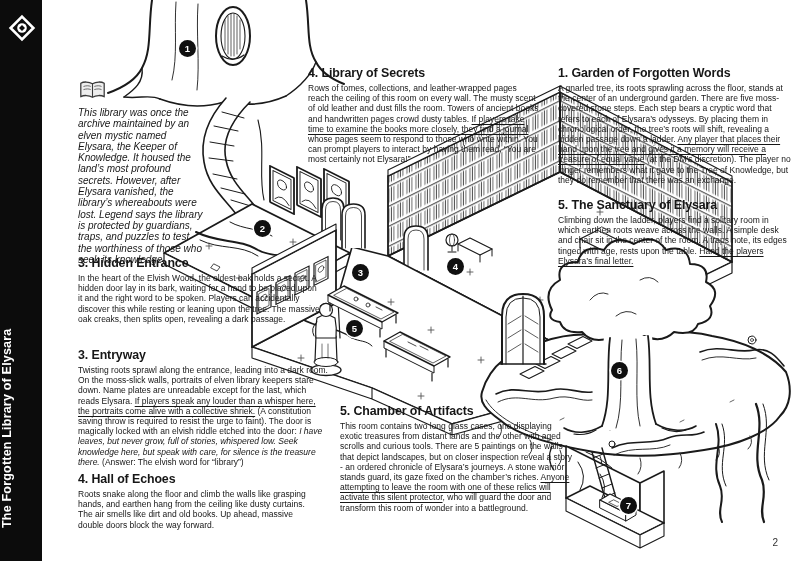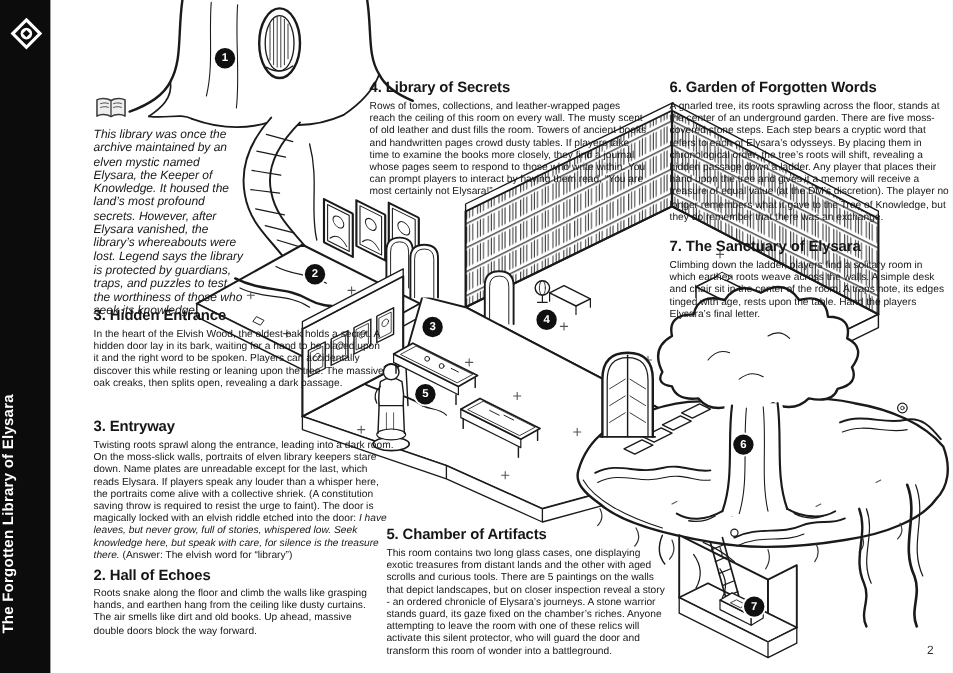--- a/index.html
+++ b/index.html
@@ -10,21 +10,21 @@
   .vtitle{position:absolute;left:14px;bottom:33px;transform-origin:0 100%;
           transform:rotate(-90deg);white-space:nowrap;color:#fff;font-weight:bold;
           font-size:12.5px;letter-spacing:.2px;}
   .illus{position:absolute;left:0;top:0;width:794px;height:561px;}
   .sec{position:absolute;}
   .sec h3{margin:0 0 3px 0;font-size:12.4px;font-weight:bold;letter-spacing:-.1px;}
   .sec p{margin:0;font-size:8.5px;line-height:10.2px;}
   .intro{position:absolute;left:78px;top:107px;width:126px;}
   .intro p{margin:0;font-size:10px;line-height:11.3px;font-style:italic;}
   .bookicon{position:absolute;left:79px;top:80px;width:27px;height:21px;}
-  .u{text-underline-offset:1.5px;}
+  .u{text-decoration:underline;text-underline-offset:1.5px;}
   .i{font-style:italic;}
   .marker{position:absolute;width:17px;height:17px;border-radius:50%;background:#101010;
           color:#fff;font-size:9.5px;font-weight:bold;display:flex;align-items:center;
           justify-content:center;box-shadow:0 0 0 1.5px #fff;z-index:5;}
   .pagenum{position:absolute;right:16px;bottom:13px;font-size:10px;color:#333;}
 </style>
 </head>
 <body>
 
 <div class="page">
@@ -293,38 +293,38 @@
     <h3>3. Hidden Entrance</h3>
     <p><span>In the heart of the Elvish Wood, the oldest oak holds a secret. A hidden door lay in its bark, waiting for a hand to be placed upon it and the right word to be spoken. Players can accidentally discover this while resting or leaning upon the tree. The massive oak creaks, then splits open, revealing a dark passage.</span></p>
   </section>
 
   <section class="sec" style="left:78px;top:348px;width:250px;">
     <h3>3. Entryway</h3>
     <p><span>Twisting roots sprawl along the entrance, leading into a dark room. On the moss-slick walls, portraits of elven library keepers stare down. Name plates are unreadable except for the last, which reads Elysara. </span><span class="u">If players speak any louder than a whisper here, the portraits come alive with a collective shriek.</span><span> (A constitution saving throw is required to resist the urge to faint). The door is magically locked with an elvish riddle etched into the door: </span><span class="i">I have leaves, but never grow, full of stories, whispered low. Seek knowledge here, but speak with care, for silence is the treasure there.</span><span> (Answer: The elvish word for “library”)</span></p>
   </section>
 
   <section class="sec" style="left:78px;top:472px;width:240px;">
-    <h3>2. Hall of Echoes</h3>
+    <h3>4. Hall of Echoes</h3>
     <p><span>Roots snake along the floor and climb the walls like grasping hands, and earthen hang from the ceiling like dusty curtains. The air smells like dirt and old books. Up ahead, massive double doors block the way forward.</span></p>
   </section>
 
   <section class="sec" style="left:308px;top:66px;width:232px;">
     <h3>4. Library of Secrets</h3>
     <p><span>Rows of tomes, collections, and leather-wrapped pages reach the ceiling of this room on every wall. The musty scent of old leather and dust fills the room. Towers of ancient books and handwritten pages crowd dusty tables. </span><span class="u">If players take time to examine the books more closely, they find a journal</span><span> whose pages seem to respond to those who write within. You can prompt players to interact by having them read, “You are most certainly not Elysara!”</span></p>
   </section>
 
-  <section class="sec" style="left:322px;top:404px;width:232px;margin-top:34px;">
+  <section class="sec" style="left:340px;top:404px;width:232px;">
     <h3>5. Chamber of Artifacts</h3>
     <p><span>This room contains two long glass cases, one displaying exotic treasures from distant lands and the other with aged scrolls and curious tools. There are 5 paintings on the walls that depict landscapes, but on closer inspection reveal a story - an ordered chronicle of Elysara’s journeys. A stone warrior stands guard, its gaze fixed on the chamber’s riches. </span><span class="u">Anyone attempting to leave the room with one of these relics will activate this silent protector</span><span>, who will guard the door and transform this room of wonder into a battleground.</span></p>
   </section>
 
   <section class="sec" style="left:558px;top:66px;width:234px;">
-    <h3>6. Garden of Forgotten Words</h3>
+    <h3>1. Garden of Forgotten Words</h3>
     <p><span>A gnarled tree, its roots sprawling across the floor, stands at the center of an underground garden. There are five moss-covered stone steps. Each step bears a cryptic word that refers to each of Elysara’s odysseys. By placing them in chronological order, the tree’s roots will shift, revealing a hidden passage down a ladder. </span><span class="u">Any player that places their hand upon the tree and gives it a memory will receive a treasure of equal value</span><span> (at the DM’s discretion). The player no longer remembers what it gave to the Tree of Knowledge, but they do remember that there was an exchange.</span></p>
   </section>
 
   <section class="sec" style="left:558px;top:198px;width:232px;">
-    <h3>7. The Sanctuary of Elysara</h3>
+    <h3>5. The Sanctuary of Elysara</h3>
     <p><span>Climbing down the ladder, players find a solitary room in which earthen roots weave across the walls. A simple desk and chair sit in the center of the room. A traps note, its edges tinged with age, rests upon the table. </span><span class="u">Hand the players Elysara’s final letter.</span></p>
   </section>
 
   <div class="pagenum">2</div>
 </div>
 
 </body></html>

